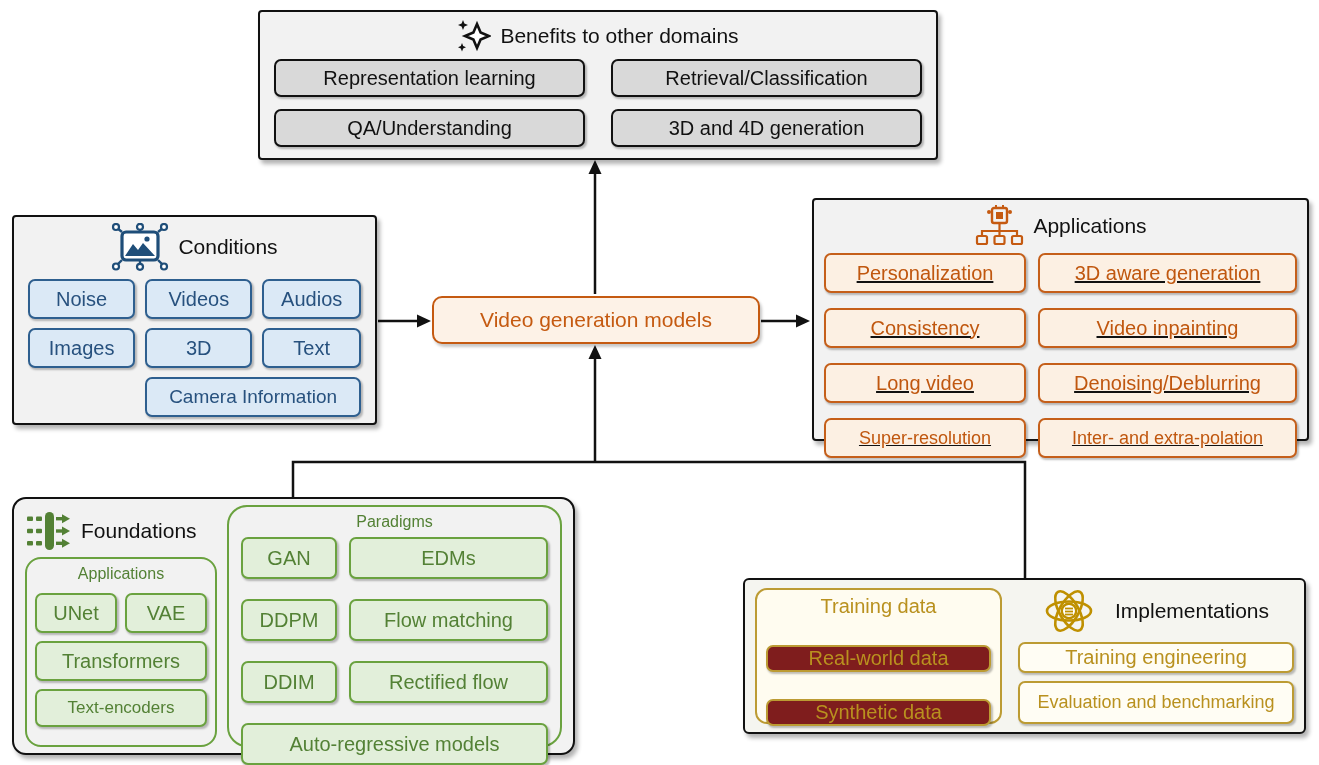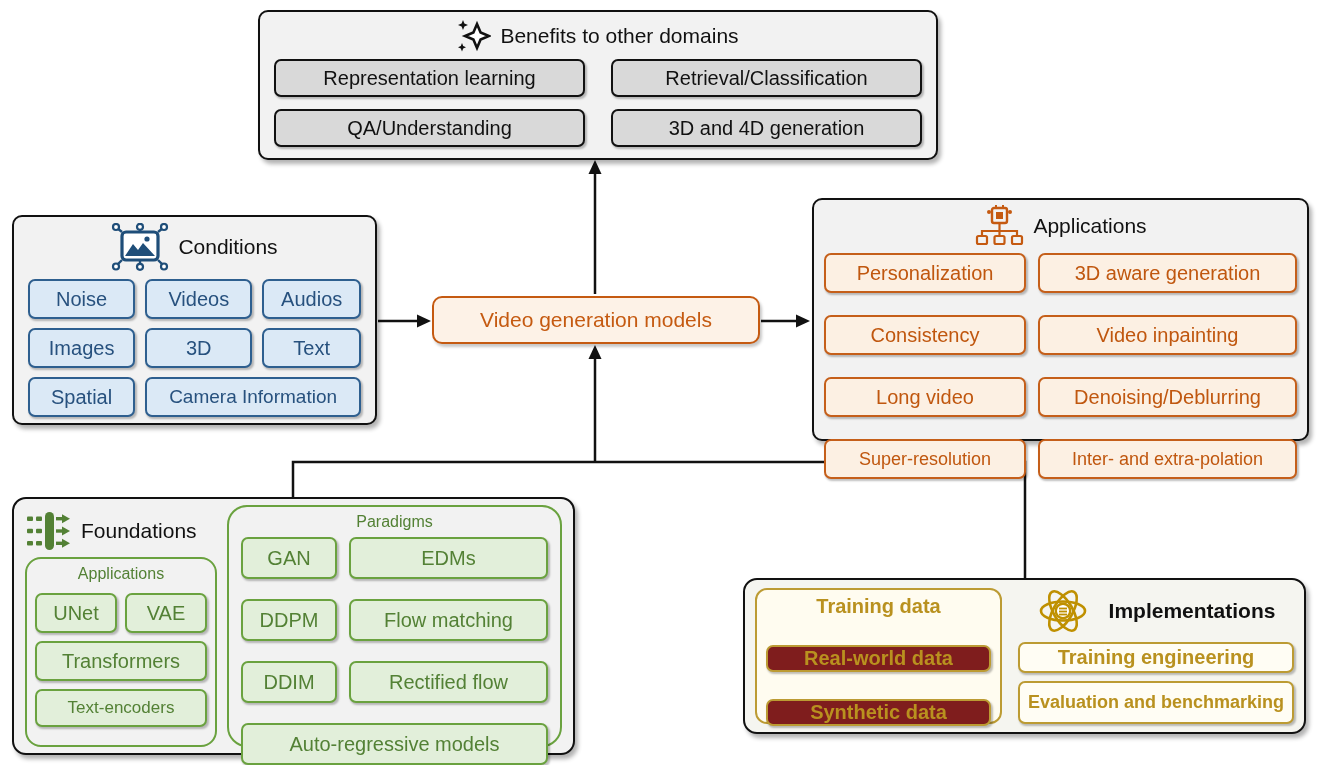--- a/index.html
+++ b/index.html
@@ -1,20 +1,20 @@
 <!DOCTYPE html>
 <html><head>
 <meta charset="utf-8">
 <style>
   html,body{margin:0;padding:0;background:#ffffff;}
   #canvas{position:relative;width:1319px;height:765px;background:#ffffff;
           font-family:"Liberation Sans",sans-serif;color:#111;overflow:hidden;}
   #connectors{position:absolute;left:0;top:0;z-index:0;pointer-events:none;}
   .panel{position:absolute;z-index:1;background:#f2f2f2;border:2px solid #111;
-         border-radius:10px;box-sizing:border-box;
+         border-radius:4px;box-sizing:border-box;
          box-shadow:3px 4px 4px rgba(0,0,0,0.30);}
   .panel-header{display:flex;align-items:center;justify-content:center;gap:9px;
                 font-size:21px;color:#111;white-space:nowrap;}
   .chip{display:flex;align-items:center;justify-content:center;text-align:center;
         border-radius:7px;box-sizing:border-box;
         box-shadow:1.5px 2px 2px rgba(0,0,0,0.25);}
   
   .benefits-grid{display:grid;grid-template-columns:1fr 1fr;column-gap:26px;row-gap:12px;
                  margin:6px 14px 0 14px;}
   .chip-gray{background:#d9d9d9;border:2px solid #111;height:38px;font-size:20px;color:#111;}
@@ -22,21 +22,21 @@
   .cond-grid{display:grid;grid-template-columns:1fr 1fr 0.92fr;gap:9px 10px;
              padding:8px 14px 0 14px;}
   .chip-blue{background:#dbe9f6;border:2px solid #2e5f8f;color:#27517e;height:40px;font-size:20px;}
   .span2{grid-column:2 / span 2;}
   
   .center-node{position:absolute;z-index:1;left:432px;top:296px;width:328px;height:48px;
                background:#fdf2e7;border:2px solid #c55a11;border-radius:10px;color:#c55a11;
                display:flex;align-items:center;justify-content:center;font-size:21px;
                box-sizing:border-box;box-shadow:2px 3px 3px rgba(0,0,0,0.22);}
   
-  .apps-grid{display:grid;grid-template-columns:0.78fr 1fr;gap:22px 12px;padding:6px 10px 16px 10px;}
+  .apps-grid{display:grid;grid-template-columns:0.78fr 1fr;gap:15px 12px;padding:6px 10px 16px 10px;text-decoration:underline;}
   .chip-orange{background:#fcf0e3;border:2px solid #c55f1a;color:#c0570f;height:40px;font-size:20px;}
   .chip-orange.small{font-size:18px;}
   
   .found-wrap{display:flex;gap:10px;padding:6px 11px;height:100%;box-sizing:border-box;}
   .found-left{width:192px;display:flex;flex-direction:column;}
   .found-header{display:flex;align-items:center;gap:8px;height:52px;font-size:21px;white-space:nowrap;}
   .green-box{border:2px solid #6aa23f;border-radius:16px;box-sizing:border-box;}
   .arch-box{flex:1;padding:4px 8px 8px 8px;display:flex;flex-direction:column;gap:8px;}
   .green-title{color:#538135;font-size:16px;text-align:center;padding:2px 0;}
   .chip-green{background:#e2efda;border:2px solid #6aa23f;color:#538135;height:40px;font-size:20px;}
@@ -121,21 +121,20 @@
       </svg>
       <span>Conditions</span>
     </div>
     <div class="cond-grid">
       <div class="chip chip-blue">Noise</div>
       <div class="chip chip-blue">Videos</div>
       <div class="chip chip-blue">Audios</div>
       <div class="chip chip-blue">Images</div>
       <div class="chip chip-blue">3D</div>
       <div class="chip chip-blue">Text</div>
-      <div class="chip chip-blue">Spatial</div>
       <div class="chip chip-blue span2" style="font-size:19px;">Camera Information</div>
     </div>
   </div>
 
   <div class="center-node">Video generation models</div>
 
   <div class="panel" style="left:812px;top:198px;width:497px;height:243px;">
     <div class="panel-header" style="padding-top:5px;">
       <svg class="icon" width="50" height="42" viewBox="0 0 50 42">
         <rect x="18" y="3" width="15" height="15" rx="2" fill="none" stroke="#c55a11" stroke-width="2.4"></rect>
@@ -210,21 +209,21 @@
           <div class="chip chip-green">DDPM</div>
           <div class="chip chip-green">Flow matching</div>
           <div class="chip chip-green">DDIM</div>
           <div class="chip chip-green">Rectified flow</div>
           <div class="chip chip-green colspan2">Auto-regressive models</div>
         </div>
       </div>
     </div>
   </div>
 
-  <div class="panel" style="left:743px;top:578px;width:563px;height:156px;border-radius:14px;background:#f5f5f0;font-weight:bold;">
+  <div class="panel" style="left:743px;top:578px;width:563px;height:156px;border-radius:6px;background:#f5f5f0;">
     <div class="impl-wrap">
       <div class="gold-container">
         <div class="gold-title">Training data</div>
         <div class="chip chip-gold">Real-world data</div>
         <div class="chip chip-gold">Synthetic data</div>
       </div>
       <div class="impl-right">
         <div class="impl-header">
           <svg class="icon" width="52" height="48" viewBox="0 0 52 48">
             <g fill="none" stroke="#bf9000" stroke-width="2.6">

